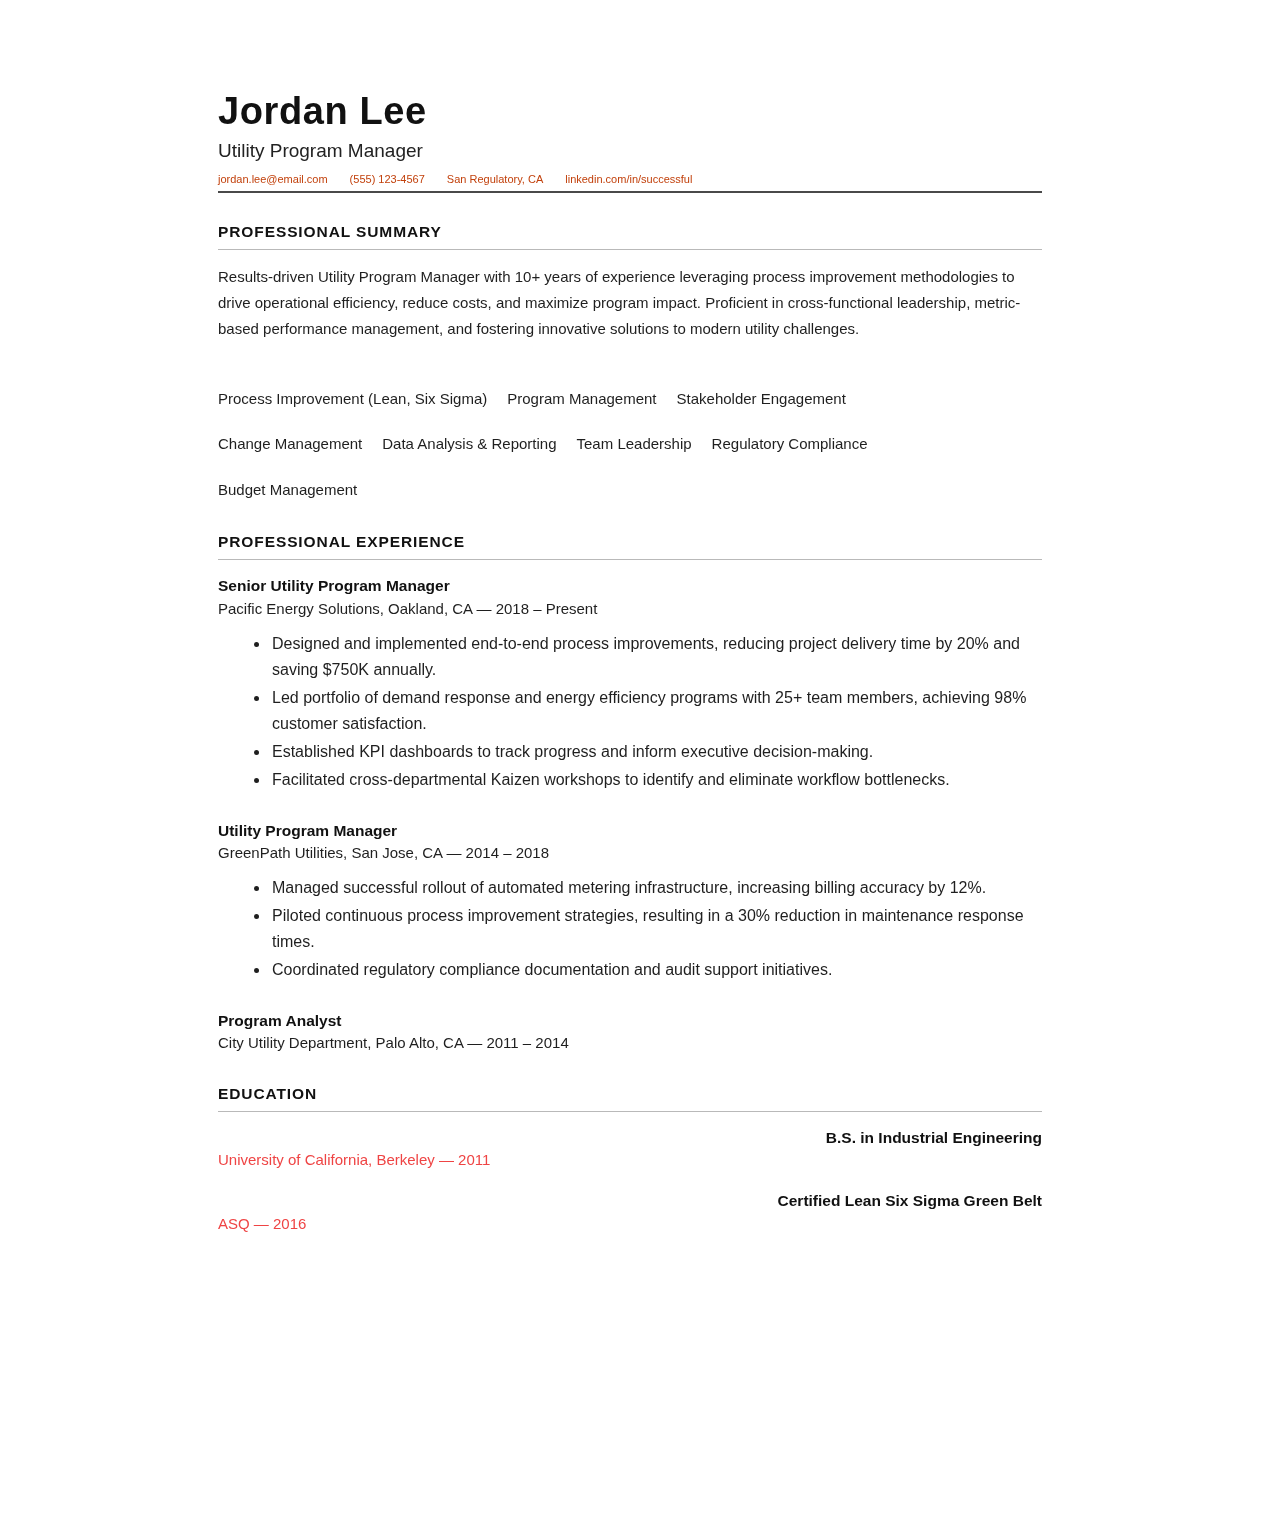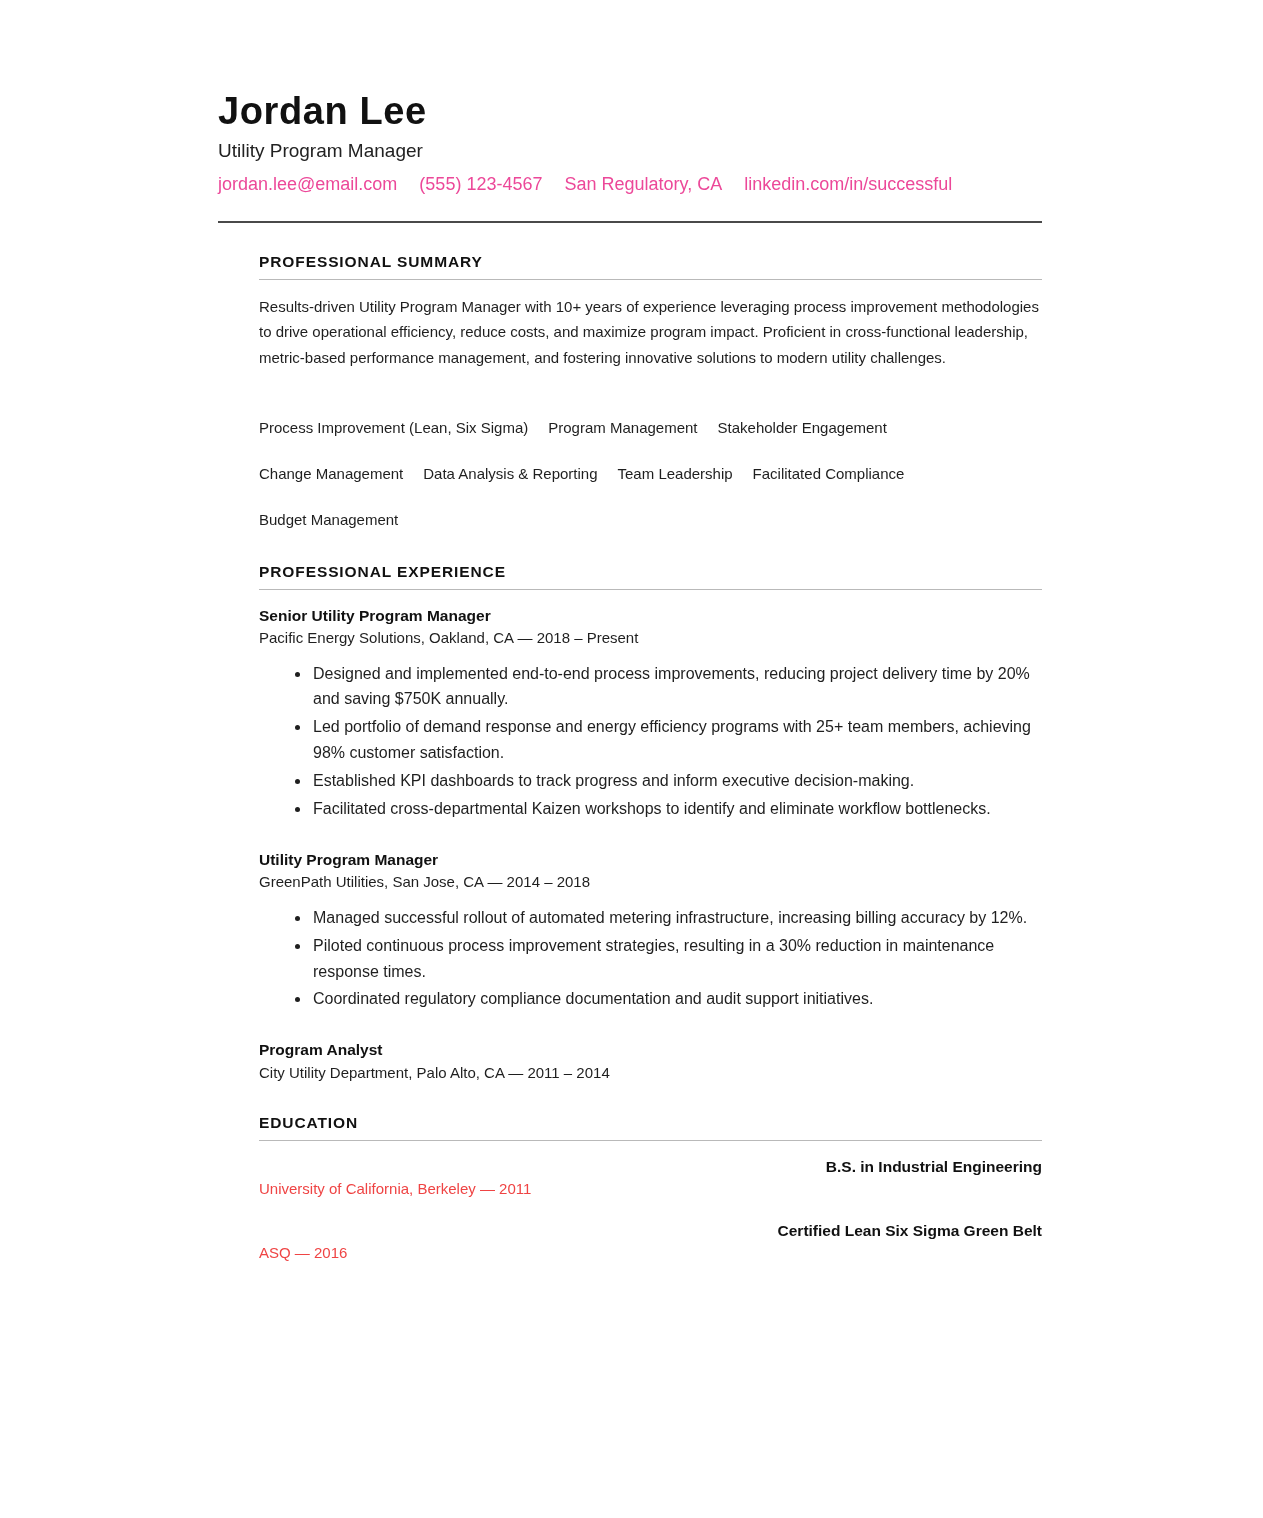--- a/index.html
+++ b/index.html
@@ -19,21 +19,21 @@
     width: 824px;
     margin: 0 auto;
     padding: 90px 0 0 0;
     box-sizing: content-box;
     margin-left: 218px;
   }
 
   
   .resume-header {
     border-bottom: 2px solid #4a4a4a;
-    padding-bottom: 24px;
+    padding-bottom: 4px;
   }
   .name {
     font-size: 38px;
     font-weight: bold;
     letter-spacing: 0.6px;
     line-height: 1.12;
     margin: 0 0 6px 0;
     color: #111111;
   }
   .headline {
@@ -42,30 +42,29 @@
     line-height: 1.25;
     margin: 0 0 10px 0;
     color: #222222;
   }
   .contact-line {
     display: flex;
     flex-wrap: wrap;
     align-items: baseline;
     column-gap: 22px;
     row-gap: 4px;
-    font-size: 18px;
+    font-size: 11px;
     line-height: 1.35;
-    color: #ec4899;
+    color: #c2410c;
     text-align: right;
   }
 
   
   .section {
     margin-top: 30px;
-    margin-left: 41px;
   }
   .section-title {
     font-size: 15.5px;
     font-weight: bold;
     letter-spacing: 0.9px;
     text-transform: uppercase;
     margin: 0;
     padding-bottom: 8px;
     border-bottom: 1px solid #b9b9b9;
     color: #111111;
@@ -169,21 +168,21 @@
 
   <section class="section">
     <div class="section-body">
       <div class="skills-list">
         <span class="skill-item">Process Improvement (Lean, Six Sigma)</span>
         <span class="skill-item">Program Management</span>
         <span class="skill-item">Stakeholder Engagement</span>
         <span class="skill-item">Change Management</span>
         <span class="skill-item">Data Analysis &amp; Reporting</span>
         <span class="skill-item">Team Leadership</span>
-        <span class="skill-item">Facilitated Compliance</span>
+        <span class="skill-item">Regulatory Compliance</span>
         <span class="skill-item">Budget Management</span>
       </div>
     </div>
   </section>
 
   <section class="section">
     <h2 class="section-title">PROFESSIONAL EXPERIENCE</h2>
     <div class="section-body">
 
       <div class="job">

